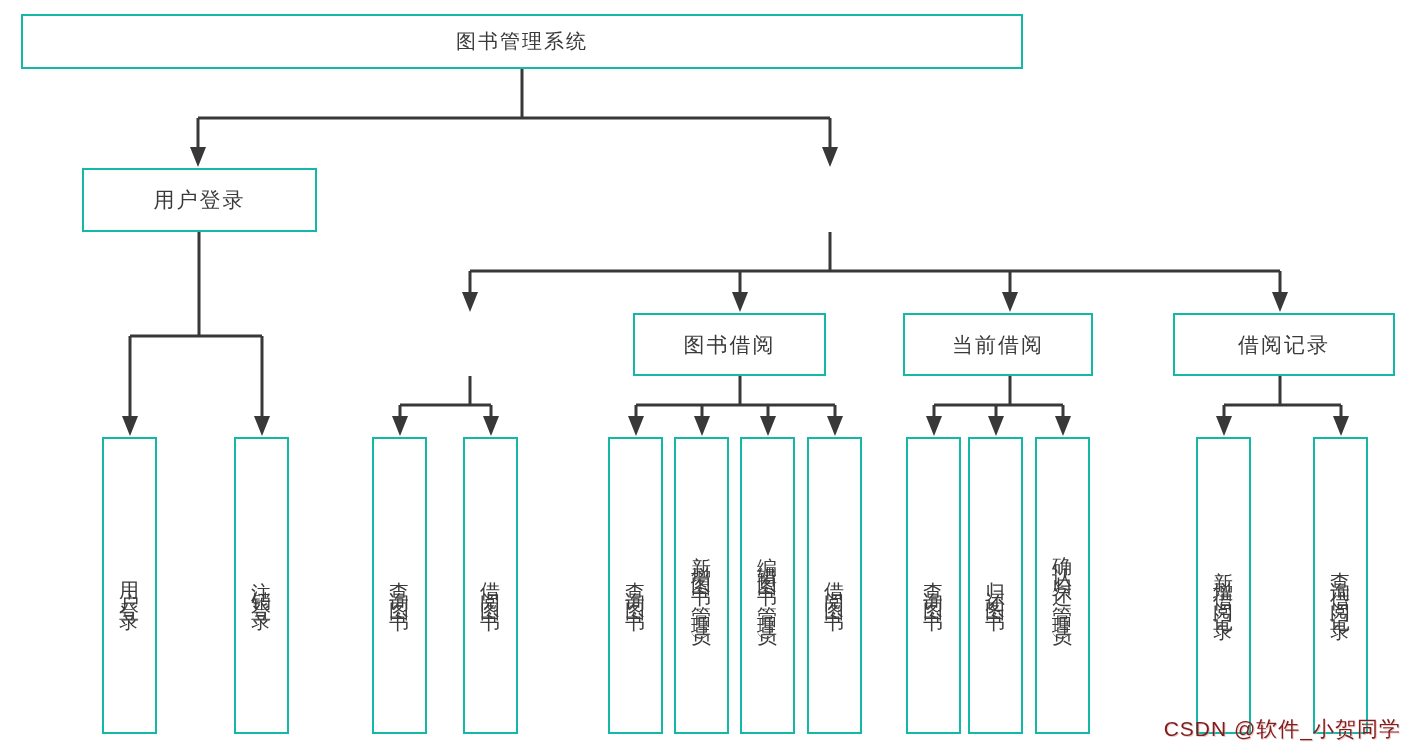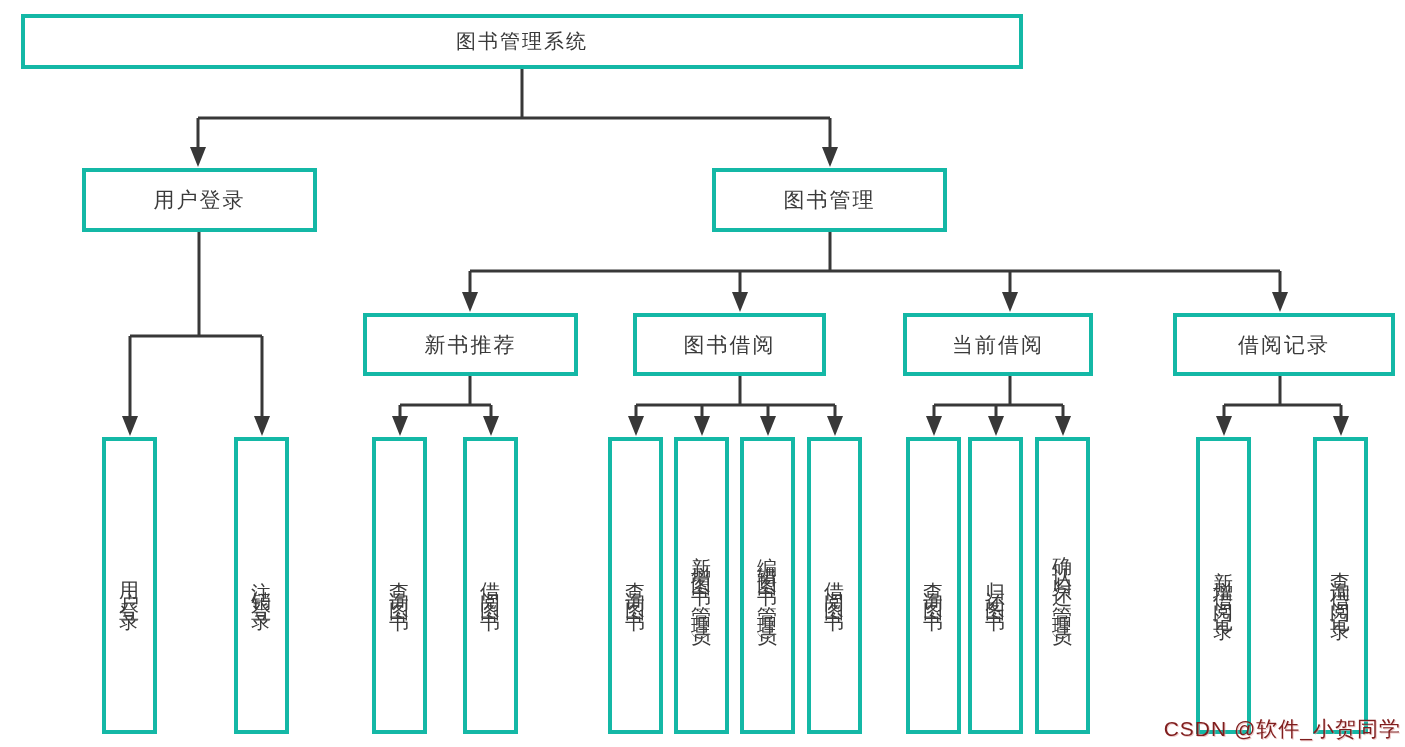--- a/index.html
+++ b/index.html
@@ -3,21 +3,21 @@
 <meta charset="utf-8">
 <style>
   html,body { margin:0; padding:0; background:#ffffff; }
   .stage {
     position:relative; width:1405px; height:747px; background:#ffffff;
     font-family:"Liberation Sans", sans-serif; overflow:hidden;
   }
   .stage svg { position:absolute; left:0; top:0; }
   .node {
     position:absolute; box-sizing:border-box;
-    border:4px solid #14b8a6; background:#ffffff;
+    border:2px solid #14b8a6; background:#ffffff;
     display:flex; align-items:center; justify-content:center;
     color:#3a3a3a;
   }
   .h { font-size:21px; letter-spacing:2px; white-space:nowrap; }
   .root-box { font-size:20px; }
   .v {
     writing-mode:vertical-rl; font-size:20px; letter-spacing:10px;
     line-height:1; padding:6px 0;
   }
   .watermark {
@@ -58,23 +58,21 @@
       <polygon points="988,416 1004,416 996,436"></polygon>
       <polygon points="1055,416 1071,416 1063,436"></polygon>
       <polygon points="1216,416 1232,416 1224,436"></polygon>
       <polygon points="1333,416 1349,416 1341,436"></polygon>
     </g>
   </svg>
 
   <div class="node h root-box" style="left:21px; top:14px; width:1002px; height:55px;">图书管理系统</div>
 
   <div class="node h" style="left:82px; top:168px; width:235px; height:64px;">用户登录</div>
-  <div class="node h" style="left:712px; top:168px; width:235px; height:64px;">图书管理</div>
 
-  <div class="node h" style="left:363px; top:313px; width:215px; height:63px;">新书推荐</div>
   <div class="node h" style="left:633px; top:313px; width:193px; height:63px;">图书借阅</div>
   <div class="node h" style="left:903px; top:313px; width:190px; height:63px;">当前借阅</div>
   <div class="node h" style="left:1173px; top:313px; width:222px; height:63px;">借阅记录</div>
 
   <div class="node v" style="left:102px; top:437px; width:55px; height:297px;">用户登录</div>
   <div class="node v" style="left:234px; top:437px; width:55px; height:297px;">注销登录</div>
 
   <div class="node v" style="left:372px; top:437px; width:55px; height:297px;">查询图书</div>
   <div class="node v" style="left:463px; top:437px; width:55px; height:297px;">借阅图书</div>
 

